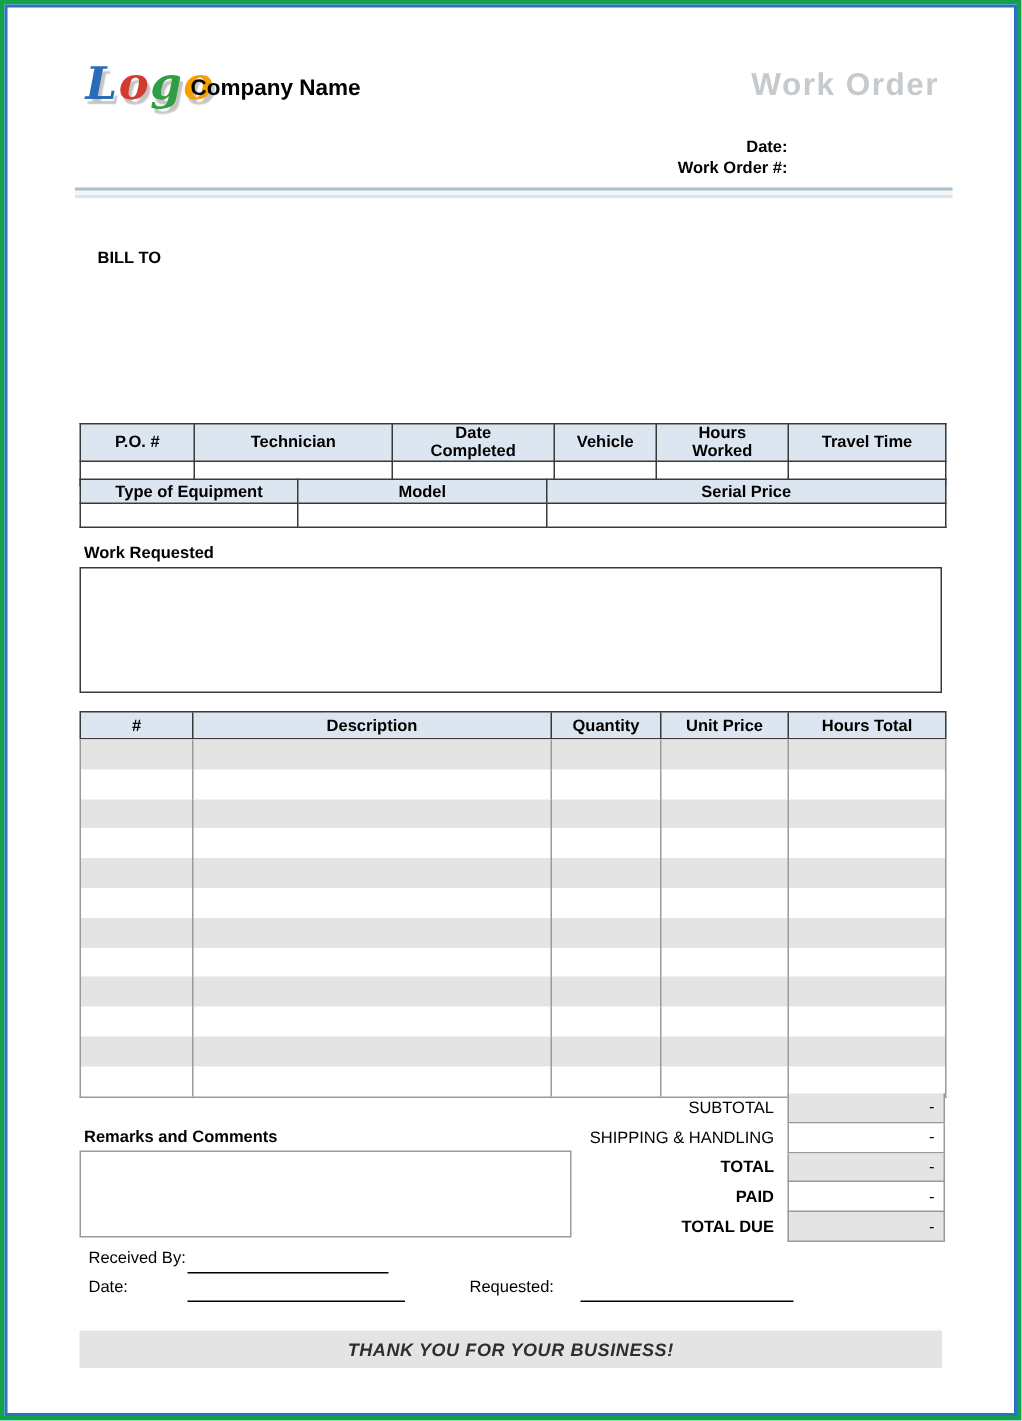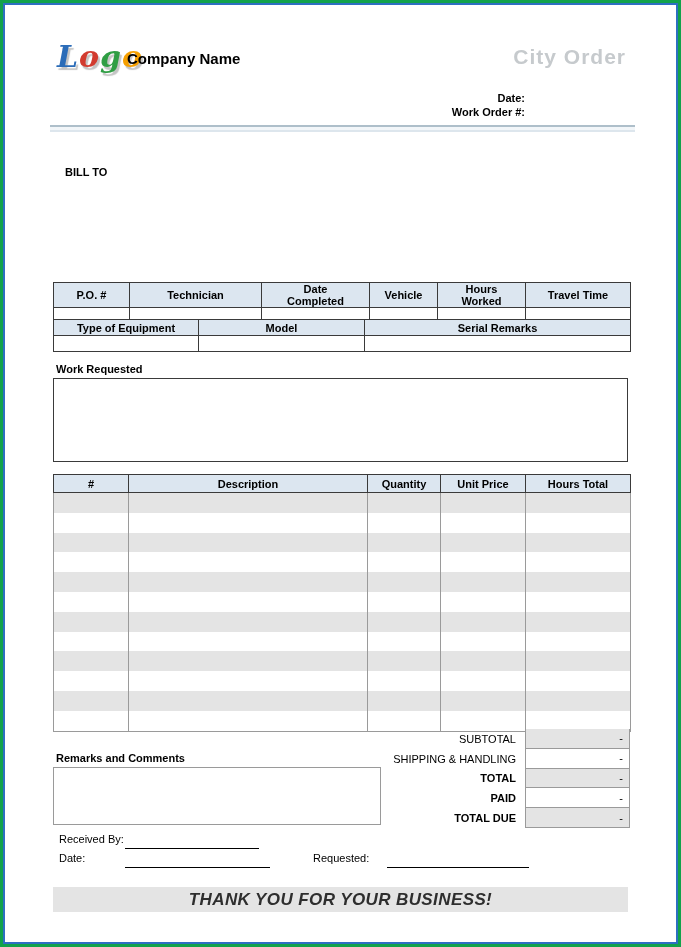--- a/index.html
+++ b/index.html
@@ -68,31 +68,31 @@
   .dt-label{left:54px;top:847px;}
   .sg-label{left:308px;top:847px;}
   .sigline{border-bottom:1px solid #000;height:13px;}
   .rb-line{left:120px;top:830px;width:134px;}
   .dt-line{left:120px;top:849px;width:145px;}
   .sg-line{left:382px;top:849px;width:142px;}
 
   
   .footer-bar{left:48px;top:882px;width:575px;height:25px;background:var(--footer-bg,#e4e4e4);
               display:flex;align-items:center;justify-content:center;}
-  .footer-text{font-size:17px;font-style:italic;font-weight:600;letter-spacing:.4px;color:#2e2e2e;}
+  .footer-text{font-size:12px;font-style:italic;font-weight:600;letter-spacing:.4px;color:#2e2e2e;}
 </style>
 </head>
 <body>
 
 <div class="page">
   <div class="inner">
 
     <div class="abs logo" id="logo"><span style="color: rgb(43, 108, 184);">L</span><span style="color: rgb(210, 59, 47);">o</span><span style="color: rgb(47, 158, 68);">g</span><span style="color: rgb(245, 159, 0);">o</span></div>
     <div class="abs company-name">Company Name</div>
-    <div class="abs doc-title">City Order</div>
+    <div class="abs doc-title">Work Order</div>
     <div class="abs meta">
       <div>Date:</div>
       <div>Work Order #:</div>
     </div>
     <div class="abs divider"></div>
 
     <div class="abs bill-to">BILL TO</div>
 
     <table class="abs grid t1">
       <colgroup>
@@ -126,21 +126,21 @@
     <table class="abs grid t2">
       <colgroup>
         <col style="width:145px">
           <col style="width:166px">
           <col style="width:266px">
       </colgroup>
       <tbody>
           <tr>
         <th>Type of Equipment</th>
         <th>Model</th>
-        <th>Serial Remarks</th>
+        <th>Serial Price</th>
       </tr>
       <tr>
         <td></td>
         <td></td>
         <td></td>
       </tr>
     </tbody>
       </table>
 
     <div class="abs wr-label">Work Requested</div>

